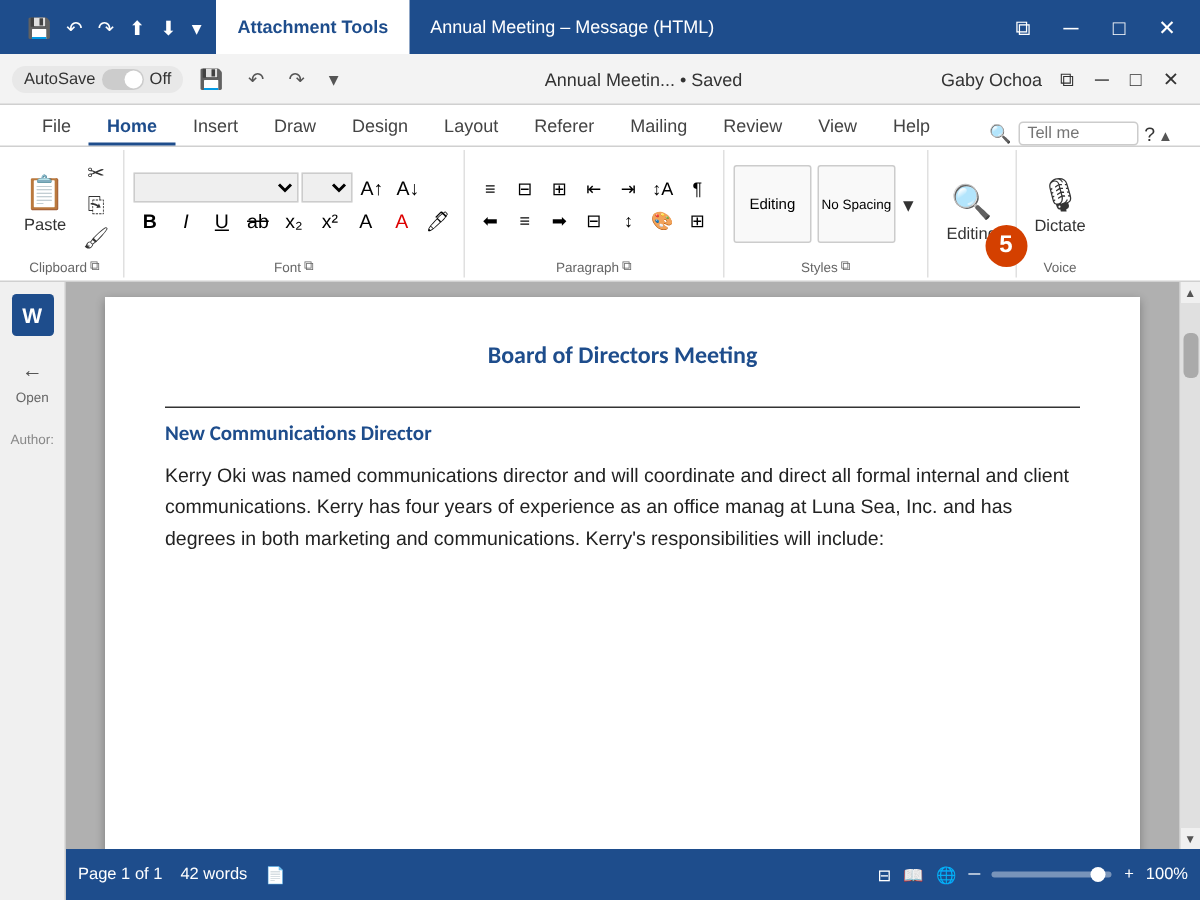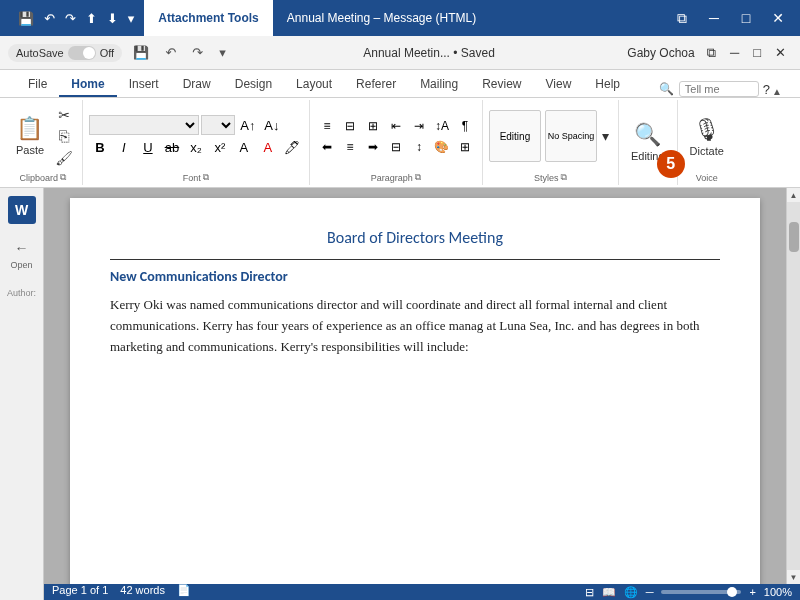--- a/index.html
+++ b/index.html
@@ -376,55 +376,56 @@
       width: 690px;
       min-height: 500px;
       box-shadow: 0 2px 6px rgba(0,0,0,0.3);
       padding: 30px 40px;
       position: relative;
     }
     .doc-title {
       text-align: center;
       color: #1e4d8c;
       font-size: 16px;
-      font-weight: normal;
-      margin-bottom: 12px;
+      font-weight: bold;
+      margin-bottom: 24px;
       font-family: 'Calibri', Arial, sans-serif;
     }
     .doc-divider {
       border: none;
       border-top: 1px solid #333;
       margin: 8px 0;
     }
     .doc-section-title {
       color: #1e4d8c;
       font-size: 14px;
       font-weight: bold;
       margin-bottom: 10px;
       font-family: 'Calibri', Arial, sans-serif;
     }
     .doc-body {
       font-size: 13px;
       line-height: 1.6;
       color: #222;
-      font-family: Liberation Serif, serif;
+      font-family: Liberation Sans, sans-serif;
     }
     .doc-list {
       margin-left: 24px;
       font-size: 13px;
       color: #222;
       line-height: 1.8;
       font-family: 'Calibri', Arial, sans-serif;
     }
 
     
     .status-bar {
       background: #1e4d8c;
-      height: 16px;
-      display: flex;
+      height: 34px;
+      display: flex;
+      align-items: center;
       padding: 0 8px;
       gap: 12px;
       color: white;
       font-size: 11px;
     }
     .status-bar-right {
       margin-left: auto;
       display: flex;
       align-items: center;
       gap: 8px;

